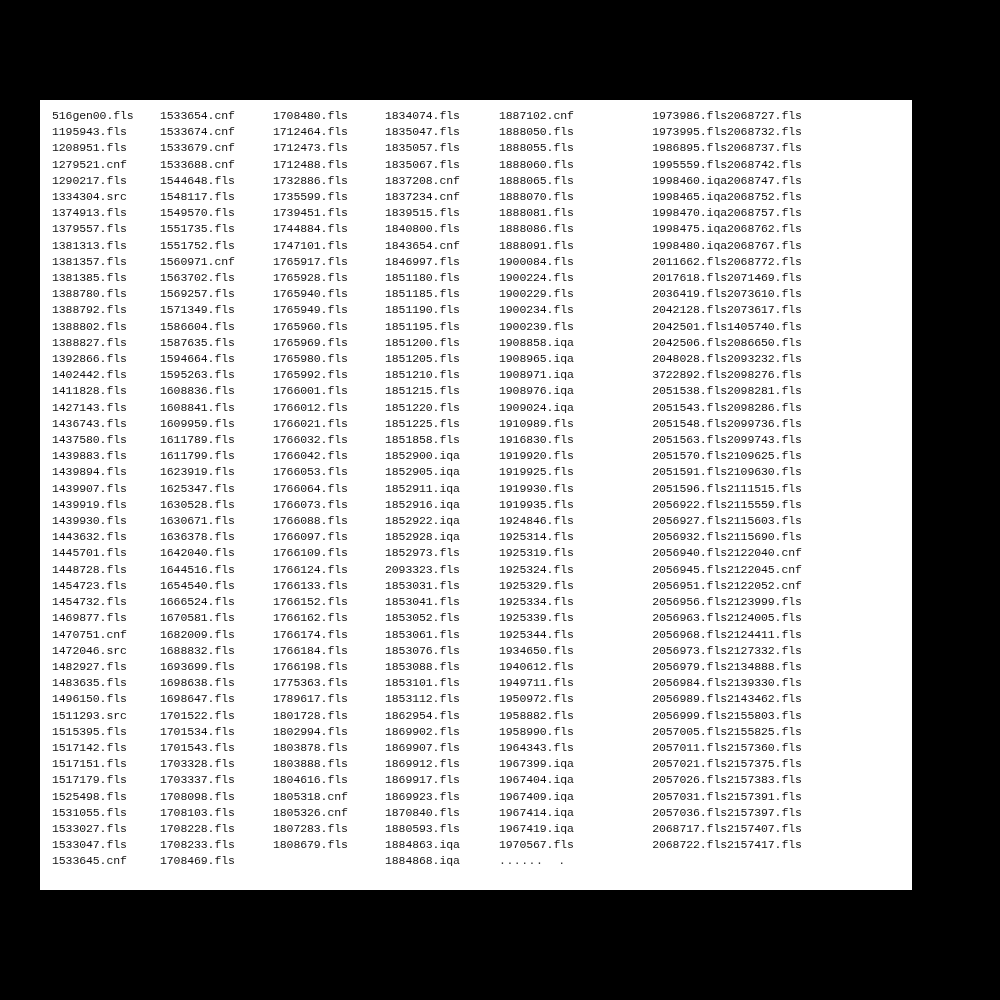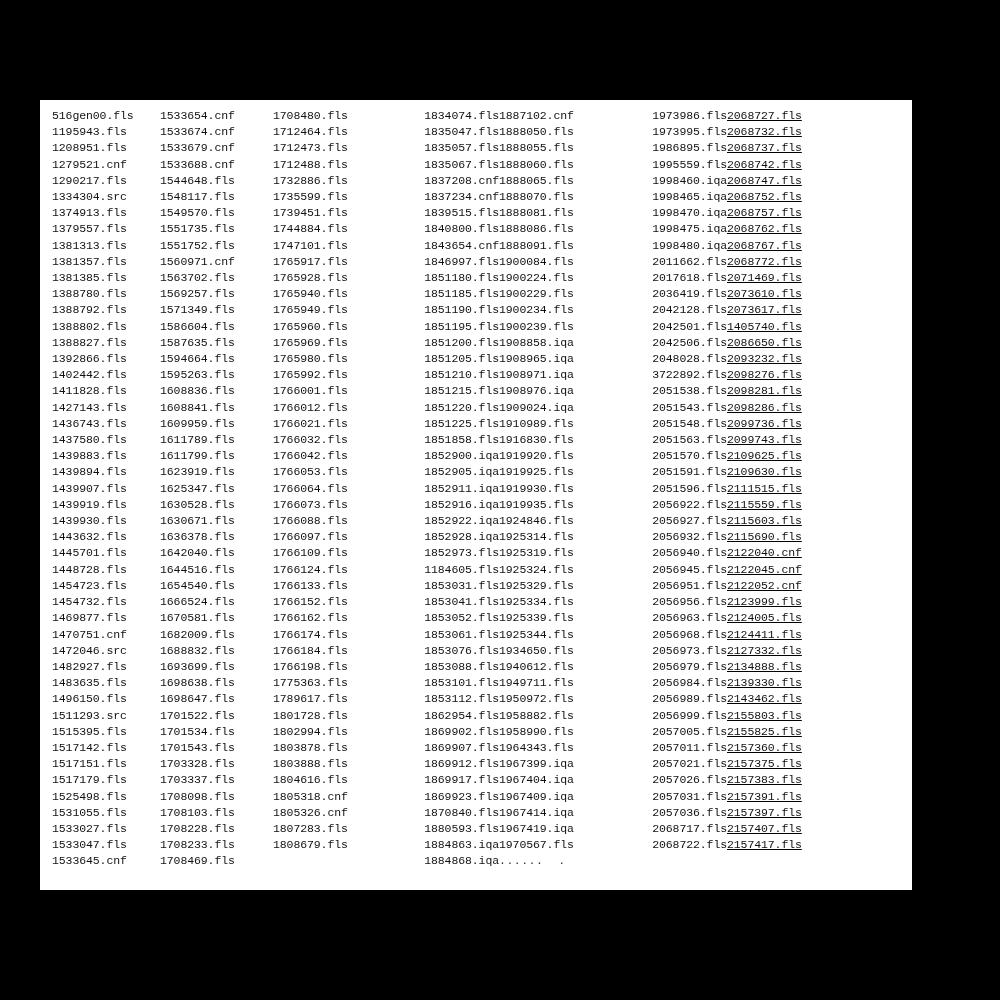--- a/index.html
+++ b/index.html
@@ -35,24 +35,24 @@
     flex-direction: row;
     align-items: flex-start;
   }
   .col {
     display: flex;
     flex-direction: column;
   }
   .col-0 { width: 108px; }
   .col-1 { width: 113px; }
   .col-2 { width: 112px; justify-content: center; }
-  .col-3 { width: 114px; align-items: flex-end; }
+  .col-3 { width: 114px; }
   .col-4 { width: 112px; }
   .col-5 { width: 116px; align-items: flex-end; }
-  .col-6 { width: 110px; text-decoration: underline; }
+  .col-6 { width: 110px; }
   .cell {
     font-family: "Liberation Mono", "DejaVu Sans Mono", monospace;
     font-size: 11.5px;
     line-height: 16.2px;
     color: #111111;
     white-space: pre;
     letter-spacing: -0.1px;
   }
   .cell.ellipsis {
     color: #333333;
@@ -233,21 +233,21 @@
           <div class="cell">1851220.fls</div>
           <div class="cell">1851225.fls</div>
           <div class="cell">1851858.fls</div>
           <div class="cell">1852900.iqa</div>
           <div class="cell">1852905.iqa</div>
           <div class="cell">1852911.iqa</div>
           <div class="cell">1852916.iqa</div>
           <div class="cell">1852922.iqa</div>
           <div class="cell">1852928.iqa</div>
           <div class="cell">1852973.fls</div>
-          <div class="cell">1184605.fls</div>
+          <div class="cell">2093323.fls</div>
           <div class="cell">1853031.fls</div>
           <div class="cell">1853041.fls</div>
           <div class="cell">1853052.fls</div>
           <div class="cell">1853061.fls</div>
           <div class="cell">1853076.fls</div>
           <div class="cell">1853088.fls</div>
           <div class="cell">1853101.fls</div>
           <div class="cell">1853112.fls</div>
           <div class="cell">1862954.fls</div>
           <div class="cell">1869902.fls</div>

